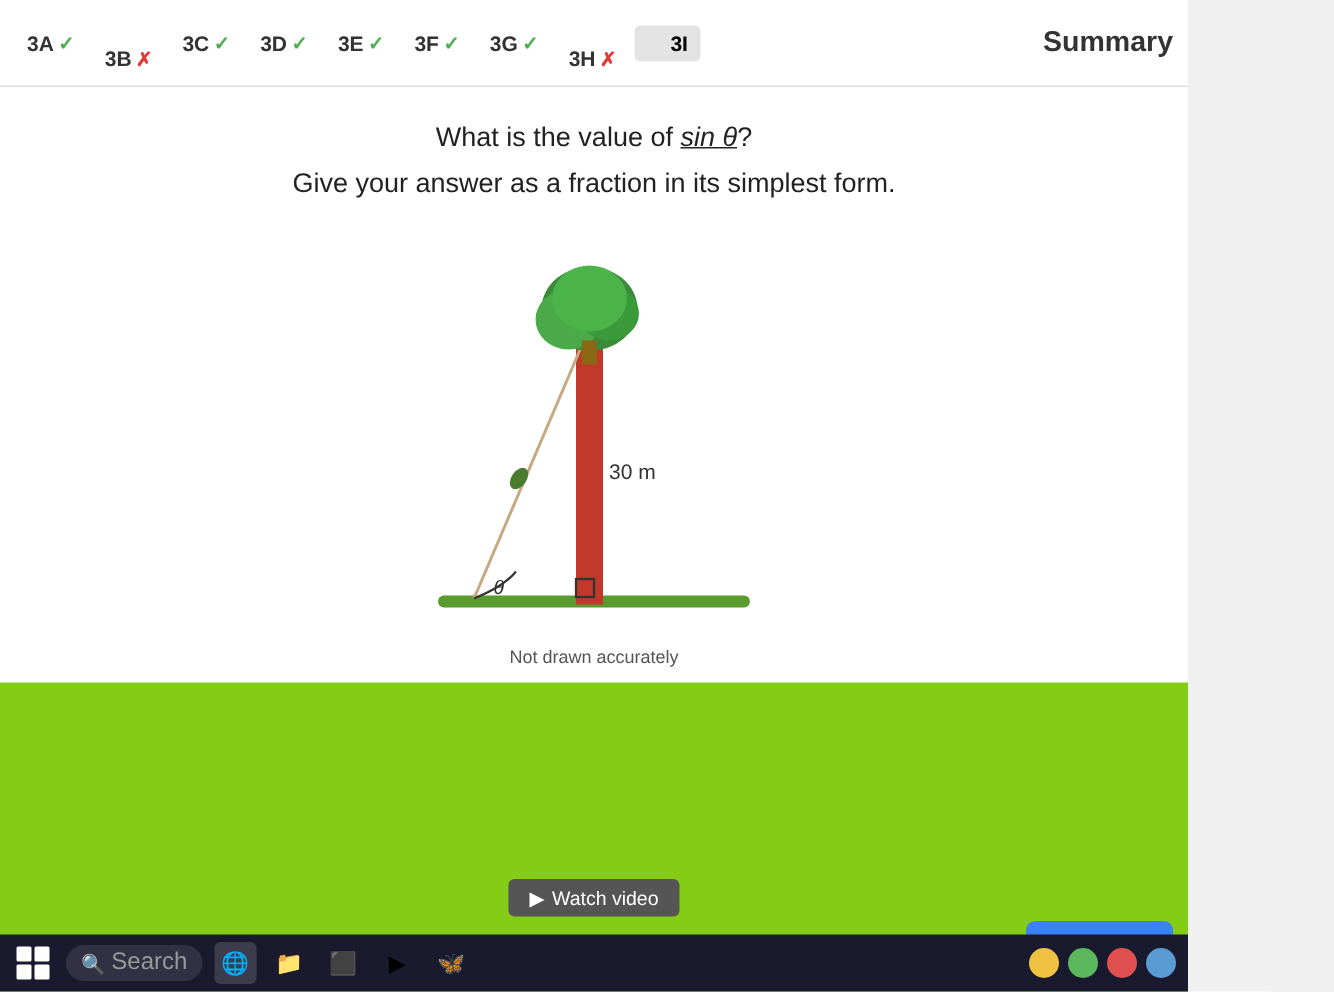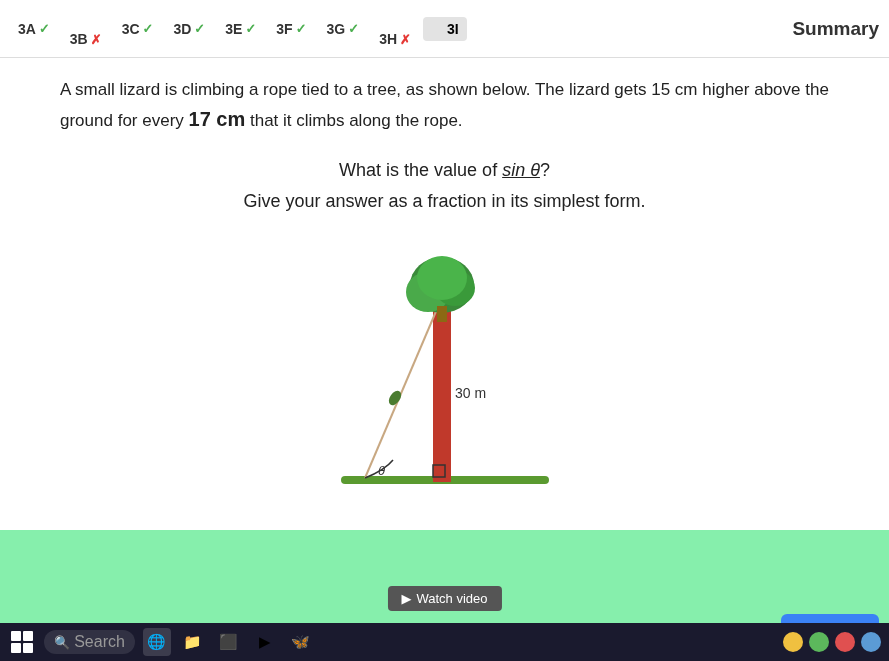--- a/index.html
+++ b/index.html
@@ -200,24 +200,24 @@
 
     .taskbar-colored-dot {
       width: 24px;
       height: 24px;
       border-radius: 50%;
       cursor: pointer;
     }
 
     
     .page-wrapper {
-      width: 889px;
+      width: 792px;
       height: 661px;
       position: relative;
-      background: #86efac;
+      background: #84cc16;
     }
   </style>
 </head>
 <body>
 
 <div class="page-wrapper">
 
   <div class="top-nav">
 
     <div class="nav-item correct">
@@ -263,25 +263,20 @@
     <div class="nav-item" style="background:#e3e3e3;padding-left:24px;">
       <span>3I</span>
     </div>
 
     <div class="nav-summary">
       <span>Summary</span>
     </div>
   </div>
 
   <div class="main-content" style="padding: 18px 60px 10px 60px;">
-    <div class="problem-text">
-      A small lizard is climbing a rope tied to a tree, as shown below. The
-      lizard gets 15 cm higher above the ground for every <span class="large">17 cm</span> that it
-      climbs along the rope.
-    </div>
 
     <div class="question-text">
       What is the value of <span class="sin-theta">sin θ</span>?<br>
       Give your answer as a fraction in its simplest form.
     </div>
 
     <div class="diagram-container">
       <svg class="diagram-svg" viewBox="0 0 320 270" xmlns="http://www.w3.org/2000/svg">
 
         <line x1="60" y1="230" x2="260" y2="230" stroke="#5a9a30" stroke-width="8" stroke-linecap="round"></line>
@@ -304,20 +299,23 @@
         <ellipse cx="157" cy="35" rx="32" ry="28" fill="#3a8a3a"></ellipse>
         <ellipse cx="143" cy="42" rx="22" ry="20" fill="#4aaa4a"></ellipse>
         <ellipse cx="170" cy="38" rx="20" ry="18" fill="#3a9a3a"></ellipse>
         <ellipse cx="157" cy="28" rx="25" ry="22" fill="#4ab44a"></ellipse>
 
         <rect x="152" y="56" width="10" height="16" fill="#8b6914"></rect>
 
       </svg>
     </div>
 
+    <div style="font-size:12px; color:#555; text-align:center; margin-top:-10px;">
+      <span>Not drawn accurately</span>
+    </div>
   </div>
 
 
   <button class="watch-video-btn" style="position:absolute; bottom:50px; left:50%; transform:translateX(-50%);">
     <span style="font-size:13px;">▶</span>
     <span>Watch video</span>
   </button>
 
   <button class="answer-button">Answer</button>
 

